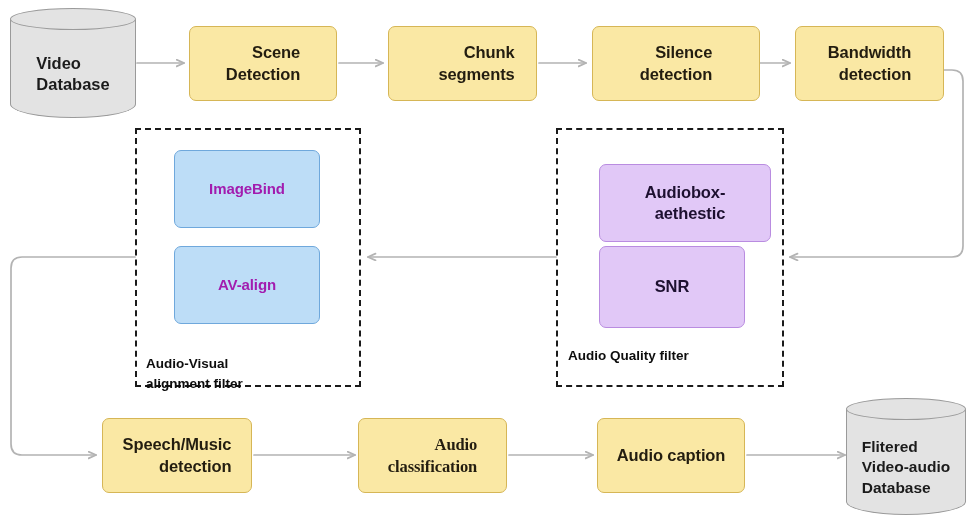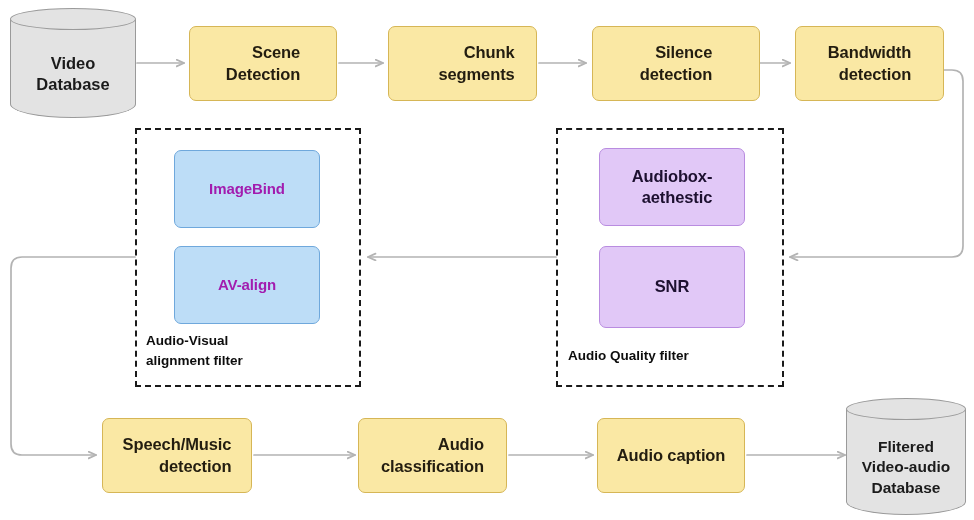--- a/index.html
+++ b/index.html
@@ -112,21 +112,20 @@
   }
   .cyl .cyl-text {
     position: absolute;
     left: 0;
     right: 0;
     top: 22px;
     bottom: 0;
     display: flex;
     align-items: center;
     justify-content: center;
-    text-align: center;
     font-size: 16.5px;
     font-weight: bold;
     color: #1b1b1b;
     line-height: 1.3;
     white-space: pre-line;
   }
 </style>
 </head>
 <body>
 
@@ -146,21 +145,21 @@
       <path d="M944,70 L952,70 Q963,70 963,81 L963,246 Q963,257 952,257 L790,257" marker-end="url(#ah)"></path>
       <path d="M556,257 L368,257" marker-end="url(#ah)"></path>
       <path d="M135,257 L22,257 Q11,257 11,268 L11,444 Q11,455 22,455 L96,455" marker-end="url(#ah)"></path>
       <path d="M254,455 L355,455" marker-end="url(#ah)"></path>
       <path d="M509,455 L593,455" marker-end="url(#ah)"></path>
       <path d="M747,455 L845,455" marker-end="url(#ah)"></path>
     </g>
   </svg>
 
   <div class="group-box" style="left:135px; top:128px; width:226px; height:259px;"></div>
-  <div class="group-label" style="left:146px; top:331px; width:200px;">Audio-Visual
+  <div class="group-label" style="left:146px; top:354px; width:200px;">Audio-Visual
 alignment filter</div>
 
   <div class="group-box" style="left:556px; top:128px; width:228px; height:259px;"></div>
   <div class="group-label" style="left:568px; top:346px; width:205px;">Audio Quality filter</div>
 
   <div class="cyl" style="left:10px; top:8px; width:126px; height:110px;">
     <div class="cyl-body"></div>
     <div class="cyl-top"></div>
     <div class="cyl-text">Video
 Database</div>
@@ -179,23 +178,23 @@
   <div class="node proc" style="left:388px; top:26px; width:149px; height:75px;padding-left:28px;">Chunk
 segments</div>
   <div class="node proc" style="left:592px; top:26px; width:168px; height:75px;">Silence
 detection</div>
   <div class="node proc" style="left:795px; top:26px; width:149px; height:75px;">Bandwidth
 detection</div>
 
   <div class="node blue" style="left:174px; top:150px; width:146px; height:78px;">ImageBind</div>
   <div class="node blue" style="left:174px; top:246px; width:146px; height:78px;">AV-align</div>
 
-  <div class="node purple" style="left:599px; top:148px; width:146px; height:78px;">Audiobox-
+  <div class="node purple" style="left:599px; top:164px; width:172px; height:78px;">Audiobox-
 aethestic</div>
   <div class="node purple" style="left:599px; top:246px; width:146px; height:82px;">SNR</div>
 
   <div class="node proc" style="left:102px; top:418px; width:150px; height:75px;">Speech/Music
 detection</div>
-  <div class="node proc" style="left:358px; top:418px; width:149px; height:75px;">Audio
+  <div class="node proc" style="left:358px; top:418px; width:149px; height:75px;font-family:Liberation Serif, serif;">Audio
 classification</div>
   <div class="node proc" style="left:597px; top:418px; width:148px; height:75px;">Audio caption</div>
 
 </div>
 
 </body></html>

